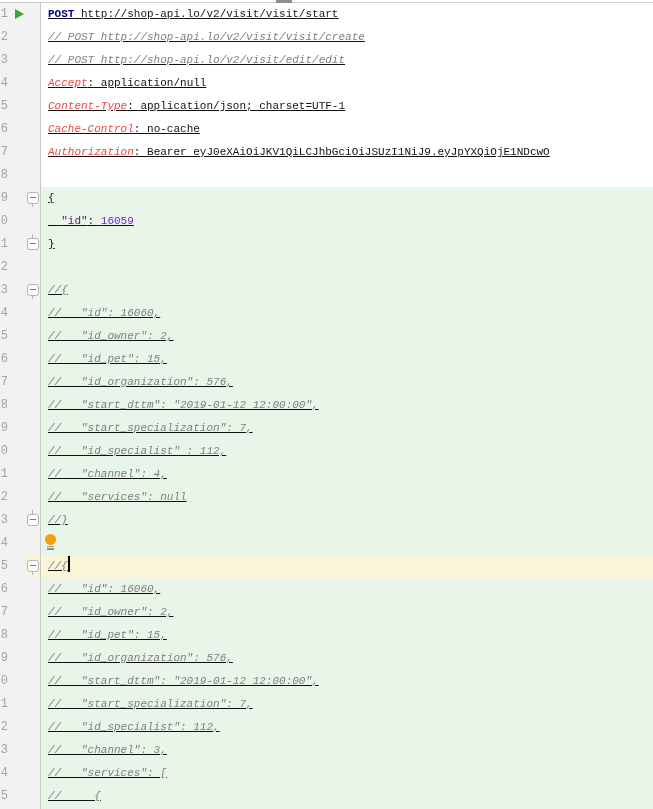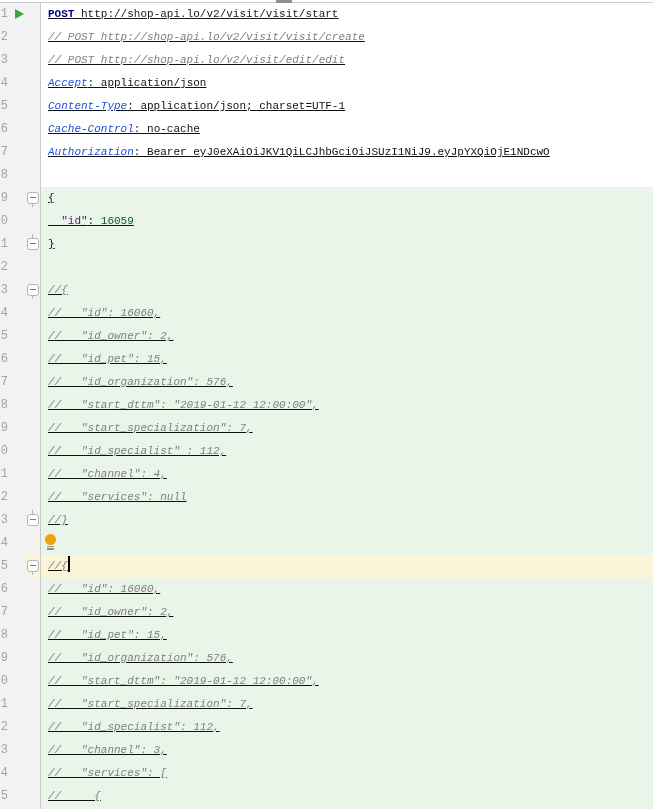--- a/index.html
+++ b/index.html
@@ -12,24 +12,24 @@
   .ln-cell{position:relative;width:26px;background:#f2f2f2;flex:none;}
   .ln{position:absolute;left:-18px;top:0;width:26px;text-align:right;
       font-size:12px;line-height:23px;color:#a3a3a3;}
   .fold-cell{position:relative;width:14px;background:#f2f2f2;border-right:1px solid #c9c9c9;flex:none;}
   .text{flex:1;padding-left:7px;white-space:pre;font-size:11px;line-height:23px;color:#111;position:relative;text-decoration:underline;}
   .text.green{background:#e9f5e9;}
   .caret-row .text,.caret-row .fold-cell{background:#fcf4d7;}
   .tk-kw{color:#000080;font-weight:bold;}
   .tk-url{color:#16161d;text-decoration:underline;}
   .tk-cmt{color:#7f7f7f;font-style:italic;text-align:right;}
-  .tk-hdr{color:#1d4ed8;font-style:italic;}
+  .tk-hdr{color:#ef4444;font-style:italic;}
   .tk-pln{color:#111;}
   .tk-key{color:#660e7a;}
-  .tk-num{color:#14532d;}
+  .tk-num{color:#6d28d9;}
   .tk-pun{color:#111;}
   .run{position:absolute;left:15px;top:6px;width:0;height:0;
        border-left:9px solid #3fa13f;border-top:5.5px solid transparent;border-bottom:5.5px solid transparent;}
   .fold{position:absolute;left:1px;top:5px;width:10px;height:10px;background:#fff;
         border:1px solid #b3b3b3;border-radius:3px;}
   .fold::after{content:"";position:absolute;left:2px;top:4px;width:6px;height:1px;background:#7a7a7a;}
   .fold.start::before{content:"";position:absolute;left:4px;top:10px;width:1px;height:4px;background:#b3b3b3;}
   .fold.end::before{content:"";position:absolute;left:4px;top:-5px;width:1px;height:4px;background:#b3b3b3;}
   .bulb{position:absolute;left:4px;top:2px;width:11px;height:11px;border-radius:50%;background:#efa10c;}
   .bulb::after{content:"";position:absolute;left:2px;top:12px;width:7px;height:5px;
@@ -63,21 +63,21 @@
           <span class="ln">3</span>
         </div>
         <div class="fold-cell"></div>
         <div class="text white"><span class="tk-cmt">// POST http://shop-api.lo/v2/visit/edit/edit</span></div>
       </div>
       <div class="row">
         <div class="ln-cell">
           <span class="ln">4</span>
         </div>
         <div class="fold-cell"></div>
-        <div class="text white"><span class="tk-hdr">Accept</span><span class="tk-pln">: application/json</span></div>
+        <div class="text white"><span class="tk-hdr">Accept</span><span class="tk-pln">: application/null</span></div>
       </div>
       <div class="row">
         <div class="ln-cell">
           <span class="ln">5</span>
         </div>
         <div class="fold-cell"></div>
         <div class="text white"><span class="tk-hdr">Content-Type</span><span class="tk-pln">: application/json; charset=UTF-1</span></div>
       </div>
       <div class="row">
         <div class="ln-cell">

